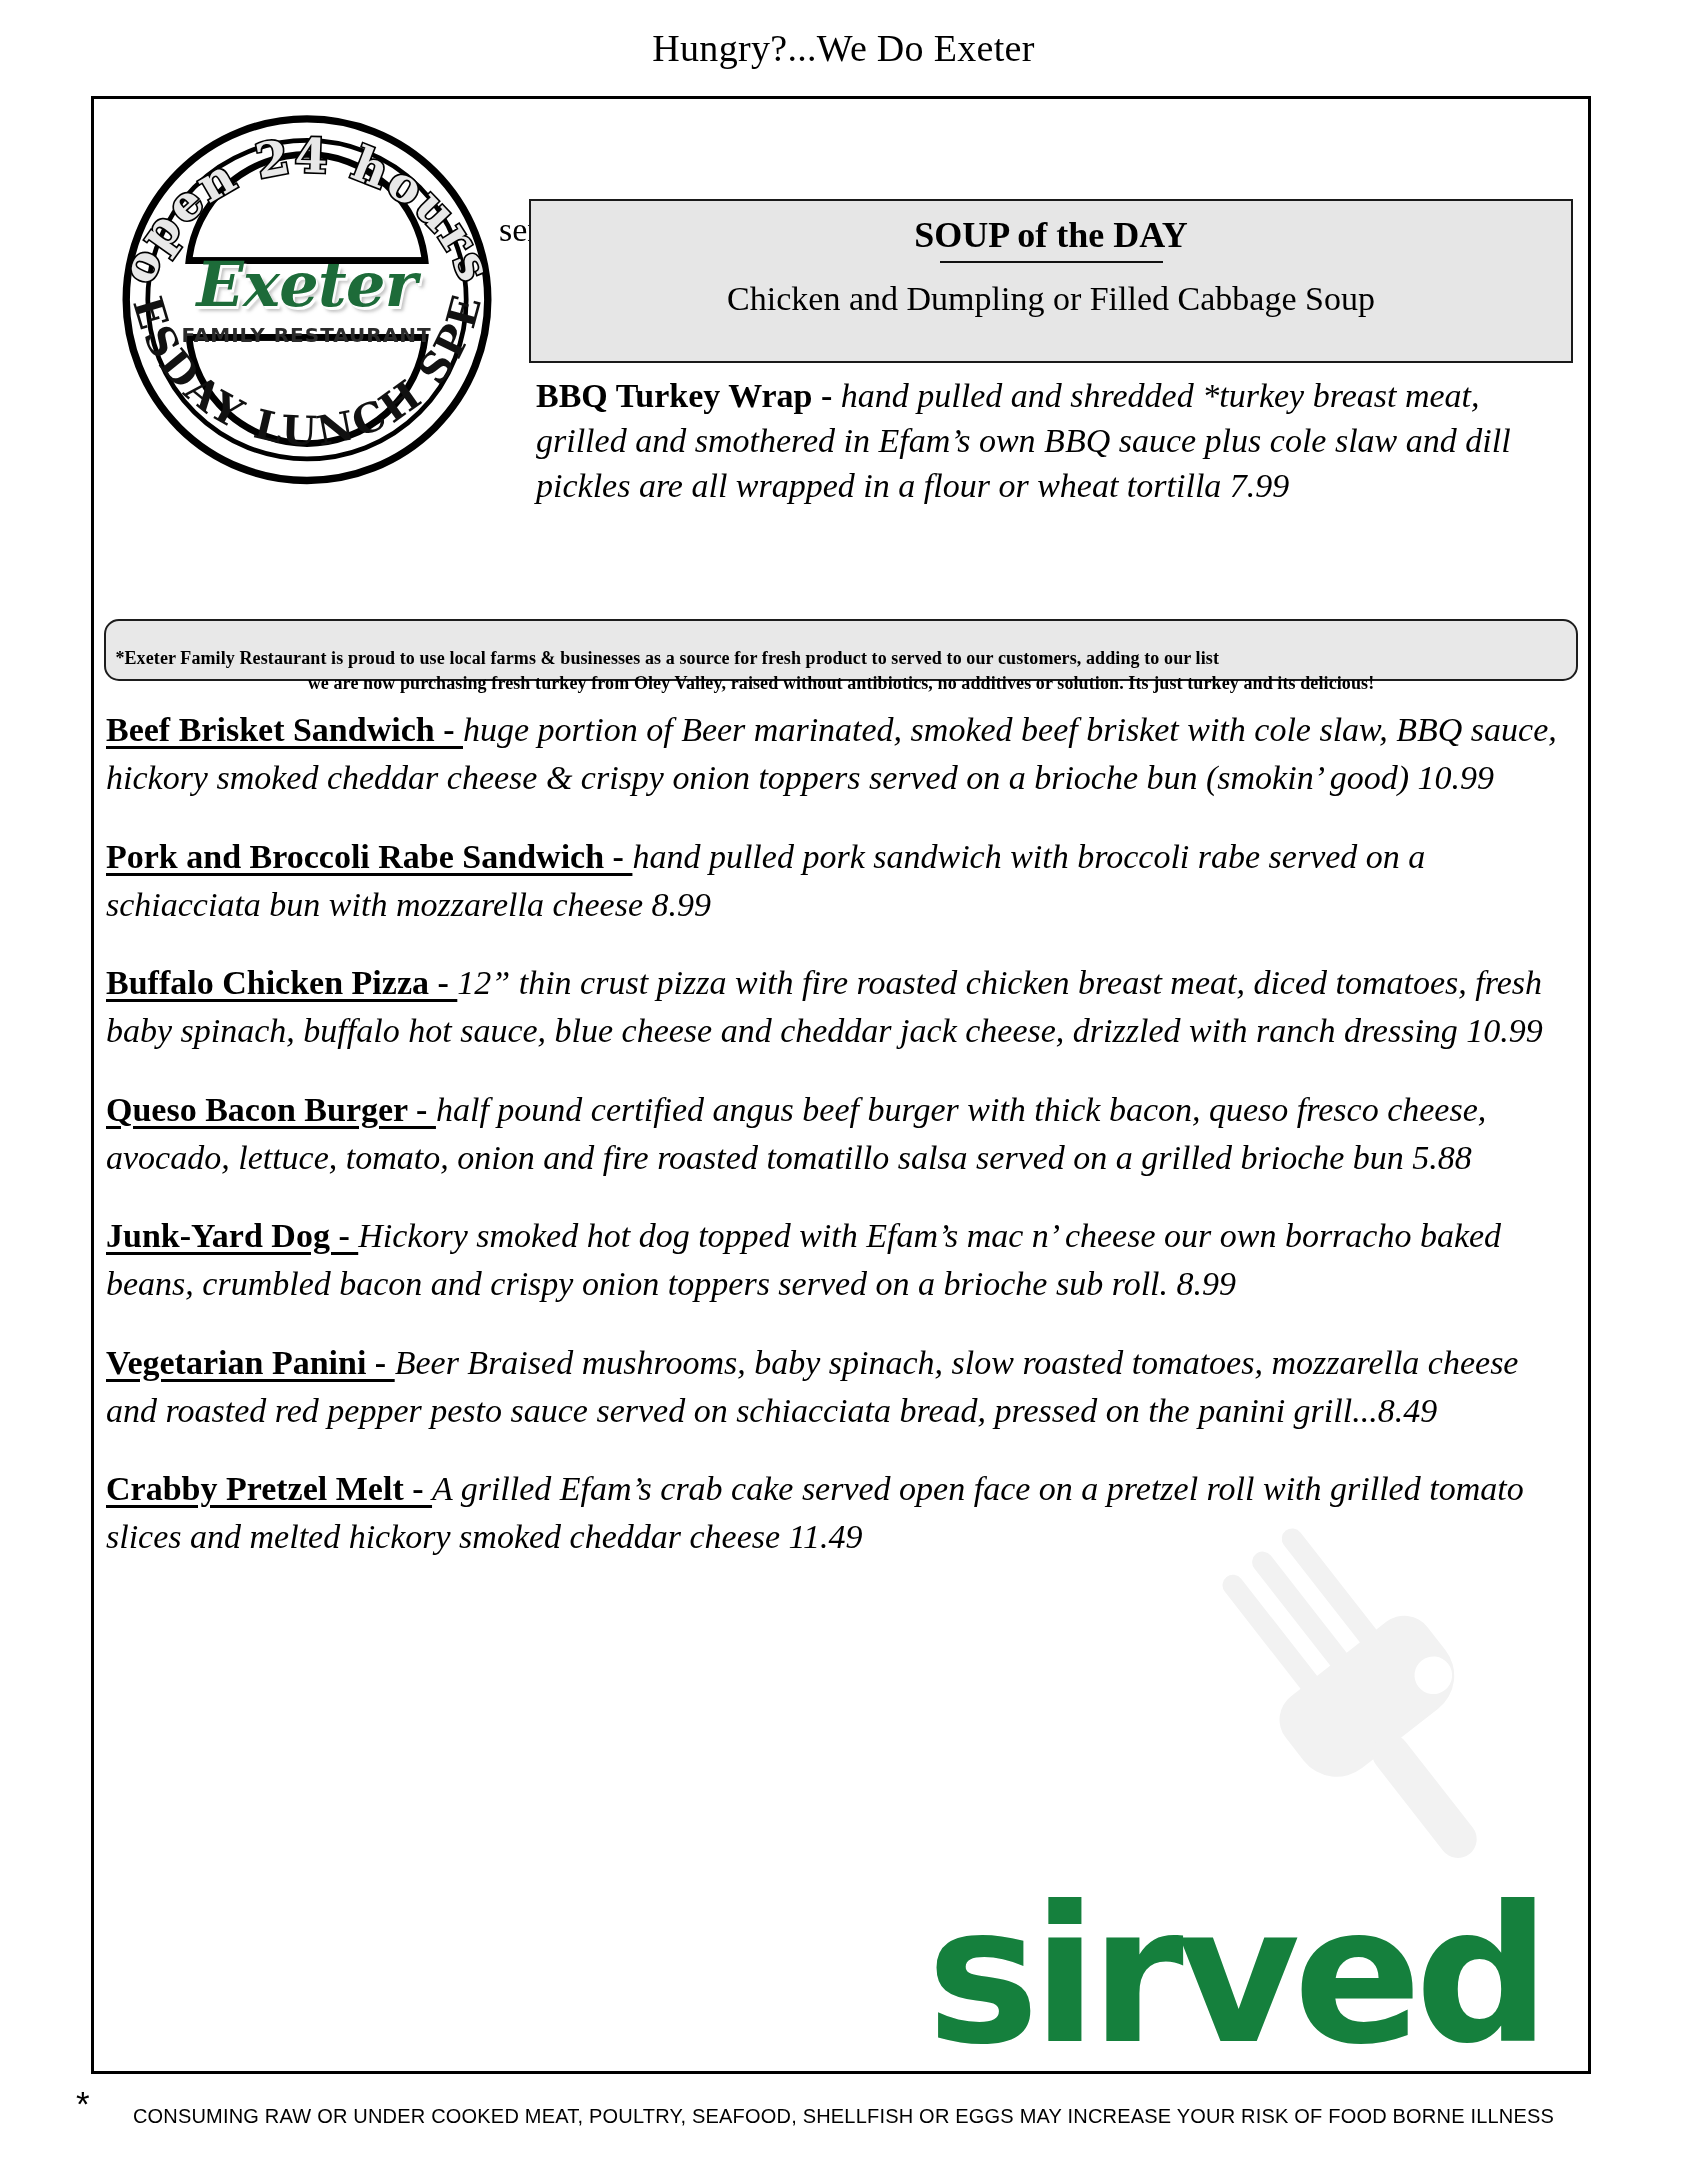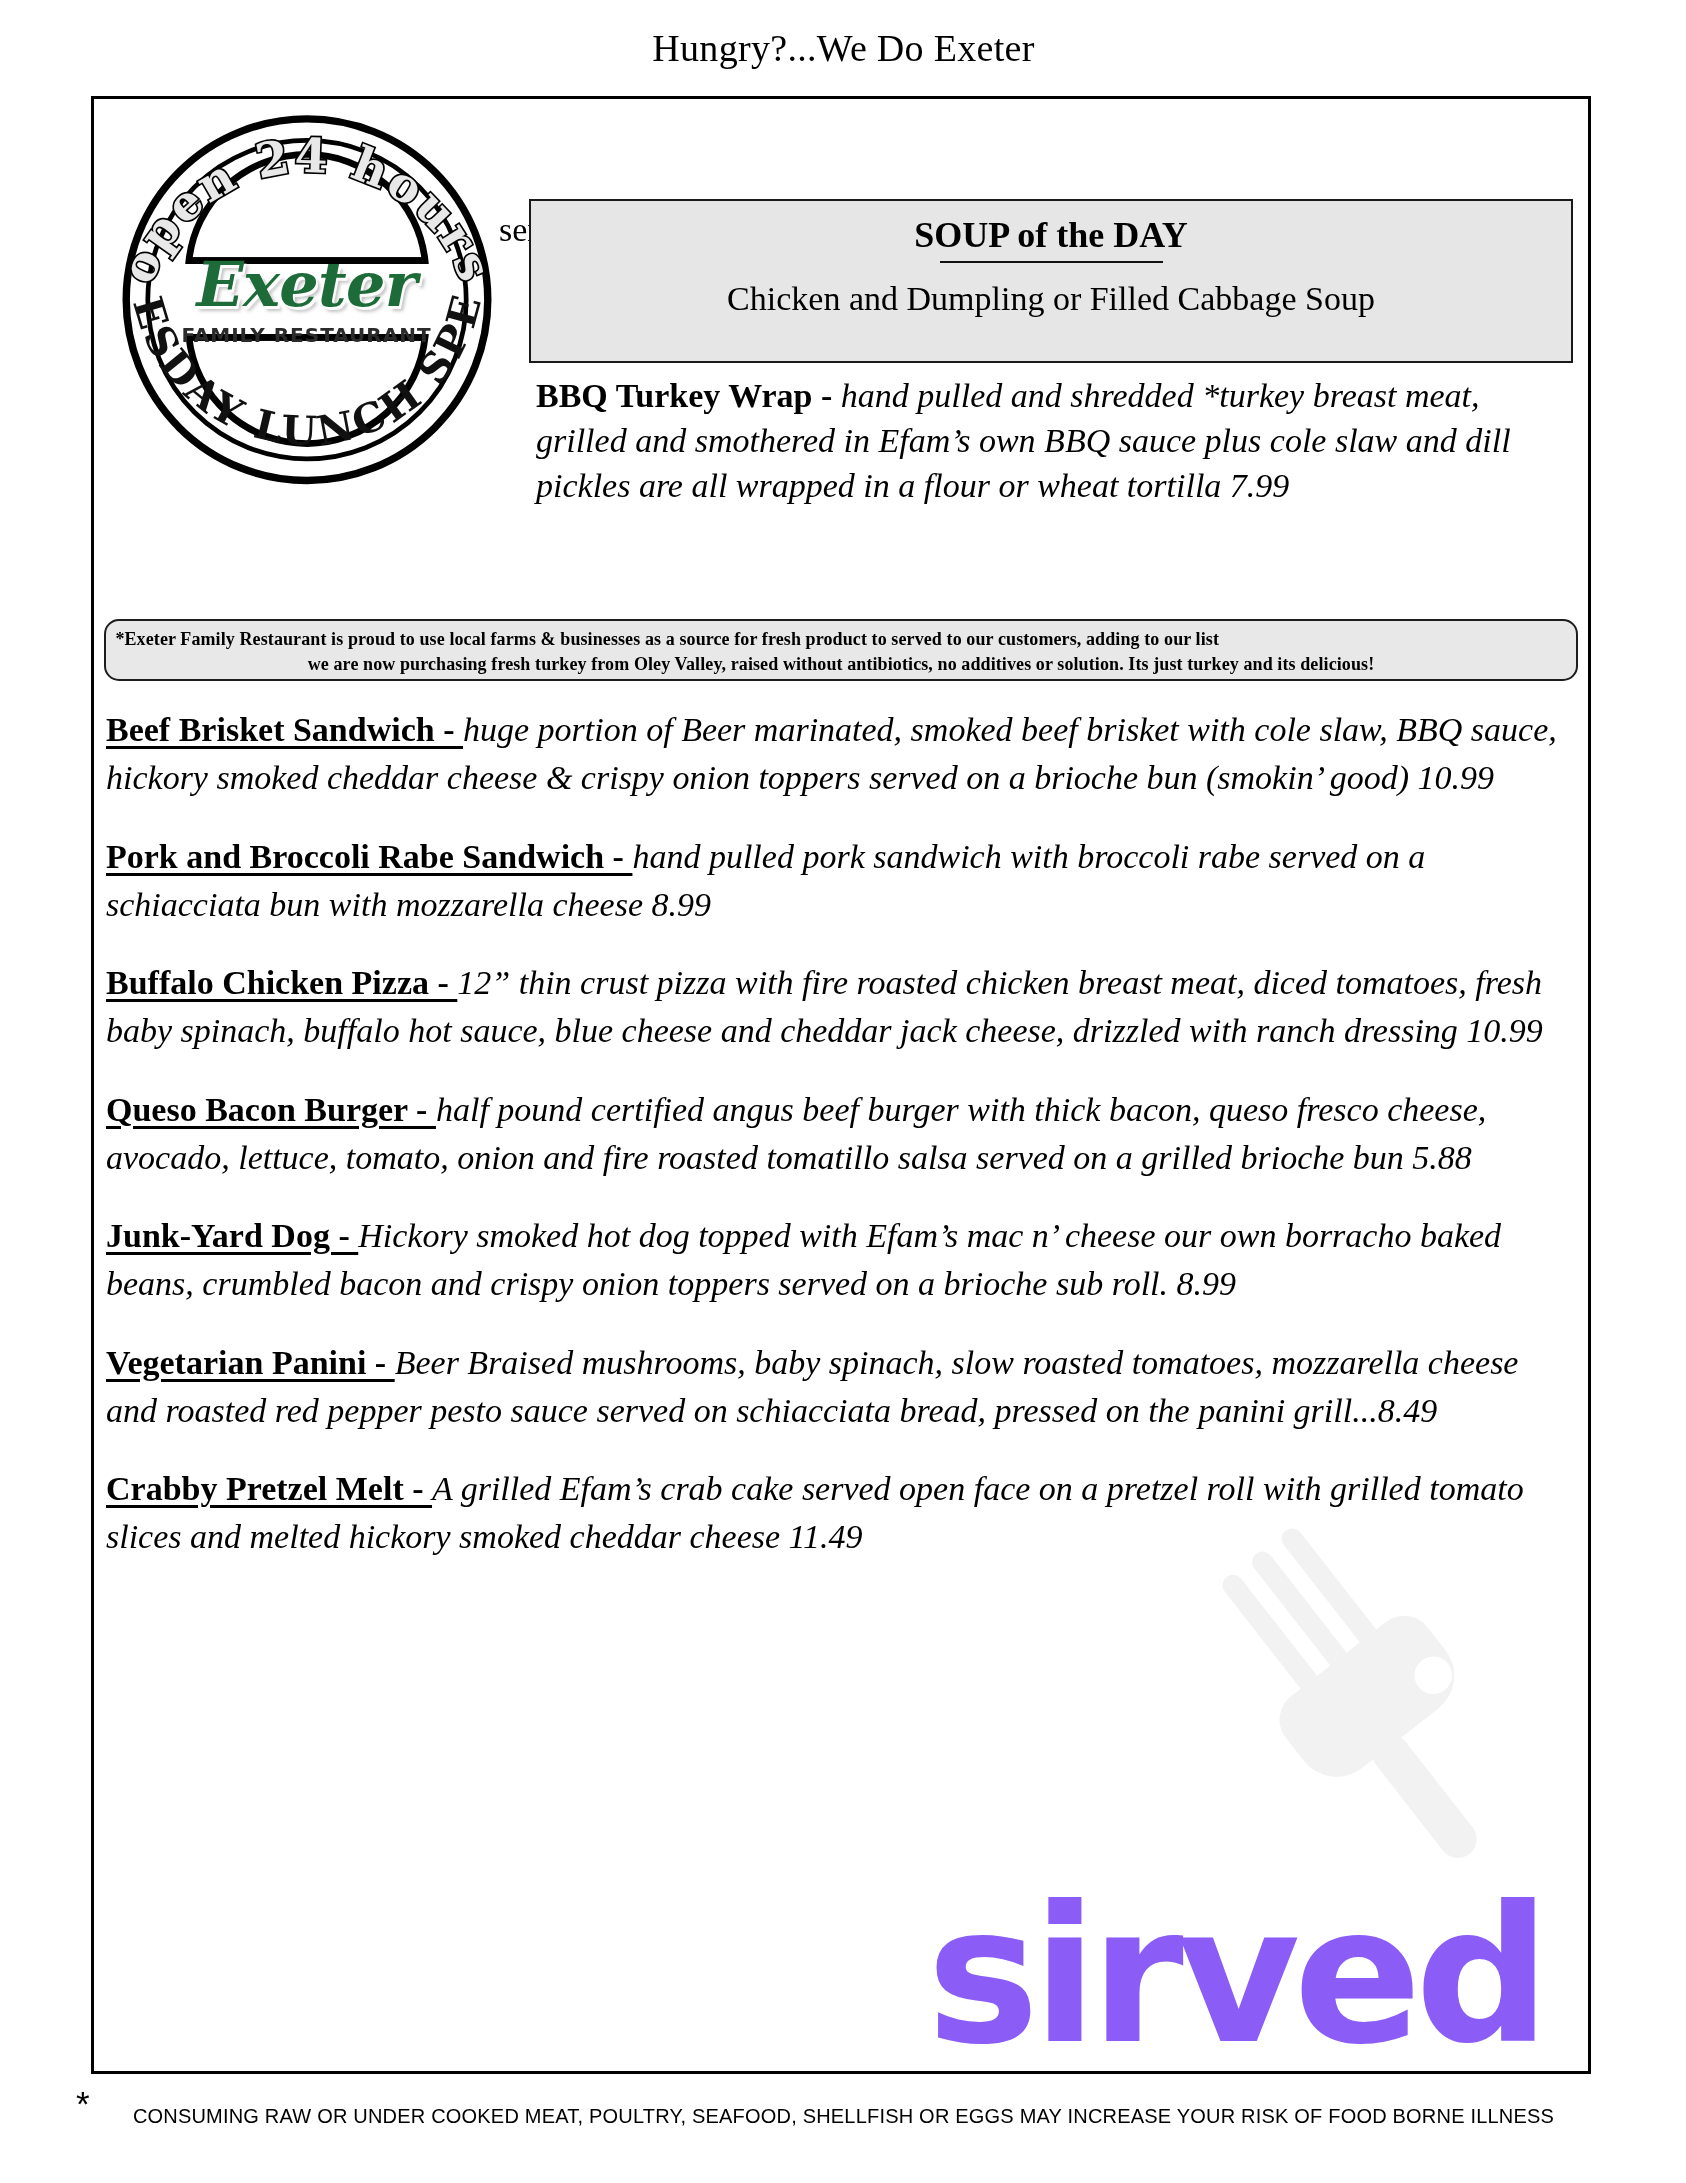--- a/index.html
+++ b/index.html
@@ -53,21 +53,21 @@
     opacity: 1;
     z-index: 0;
   }
   .wm-text {
     position: absolute;
     left: 6.7px;
     bottom: 27px;
     font-family: "DejaVu Sans", sans-serif;
     font-size: 189px;
     font-weight: 700;
-    color: #8b5cf6;
+    color: #15803d;
     letter-spacing: -6.7px;
     line-height: 1;
   }
   .wm-icon {
     position: absolute;
     right: 47px;
     top: 6.7px;
     width: 418px;
     height: 418px;
     transform: rotate(-38deg);
@@ -187,21 +187,21 @@
     padding: 6px 9.4px 0 9.4px;
     z-index: 2;
   }
   .disclaimer div {
     font-size: 18px;
     font-weight: 700;
     line-height: 1.38;
     text-align: center;
     letter-spacing: 0.1px;
   }
-  .disclaimer div.l1 { text-align: left; }
+  .disclaimer div.l1 { text-align: left; margin-top: 19px; }
 
   
   .menu {
     position: absolute;
     left: 12px;
     top: 607px;
     width: 1471px;
     z-index: 2;
   }
   .item {

